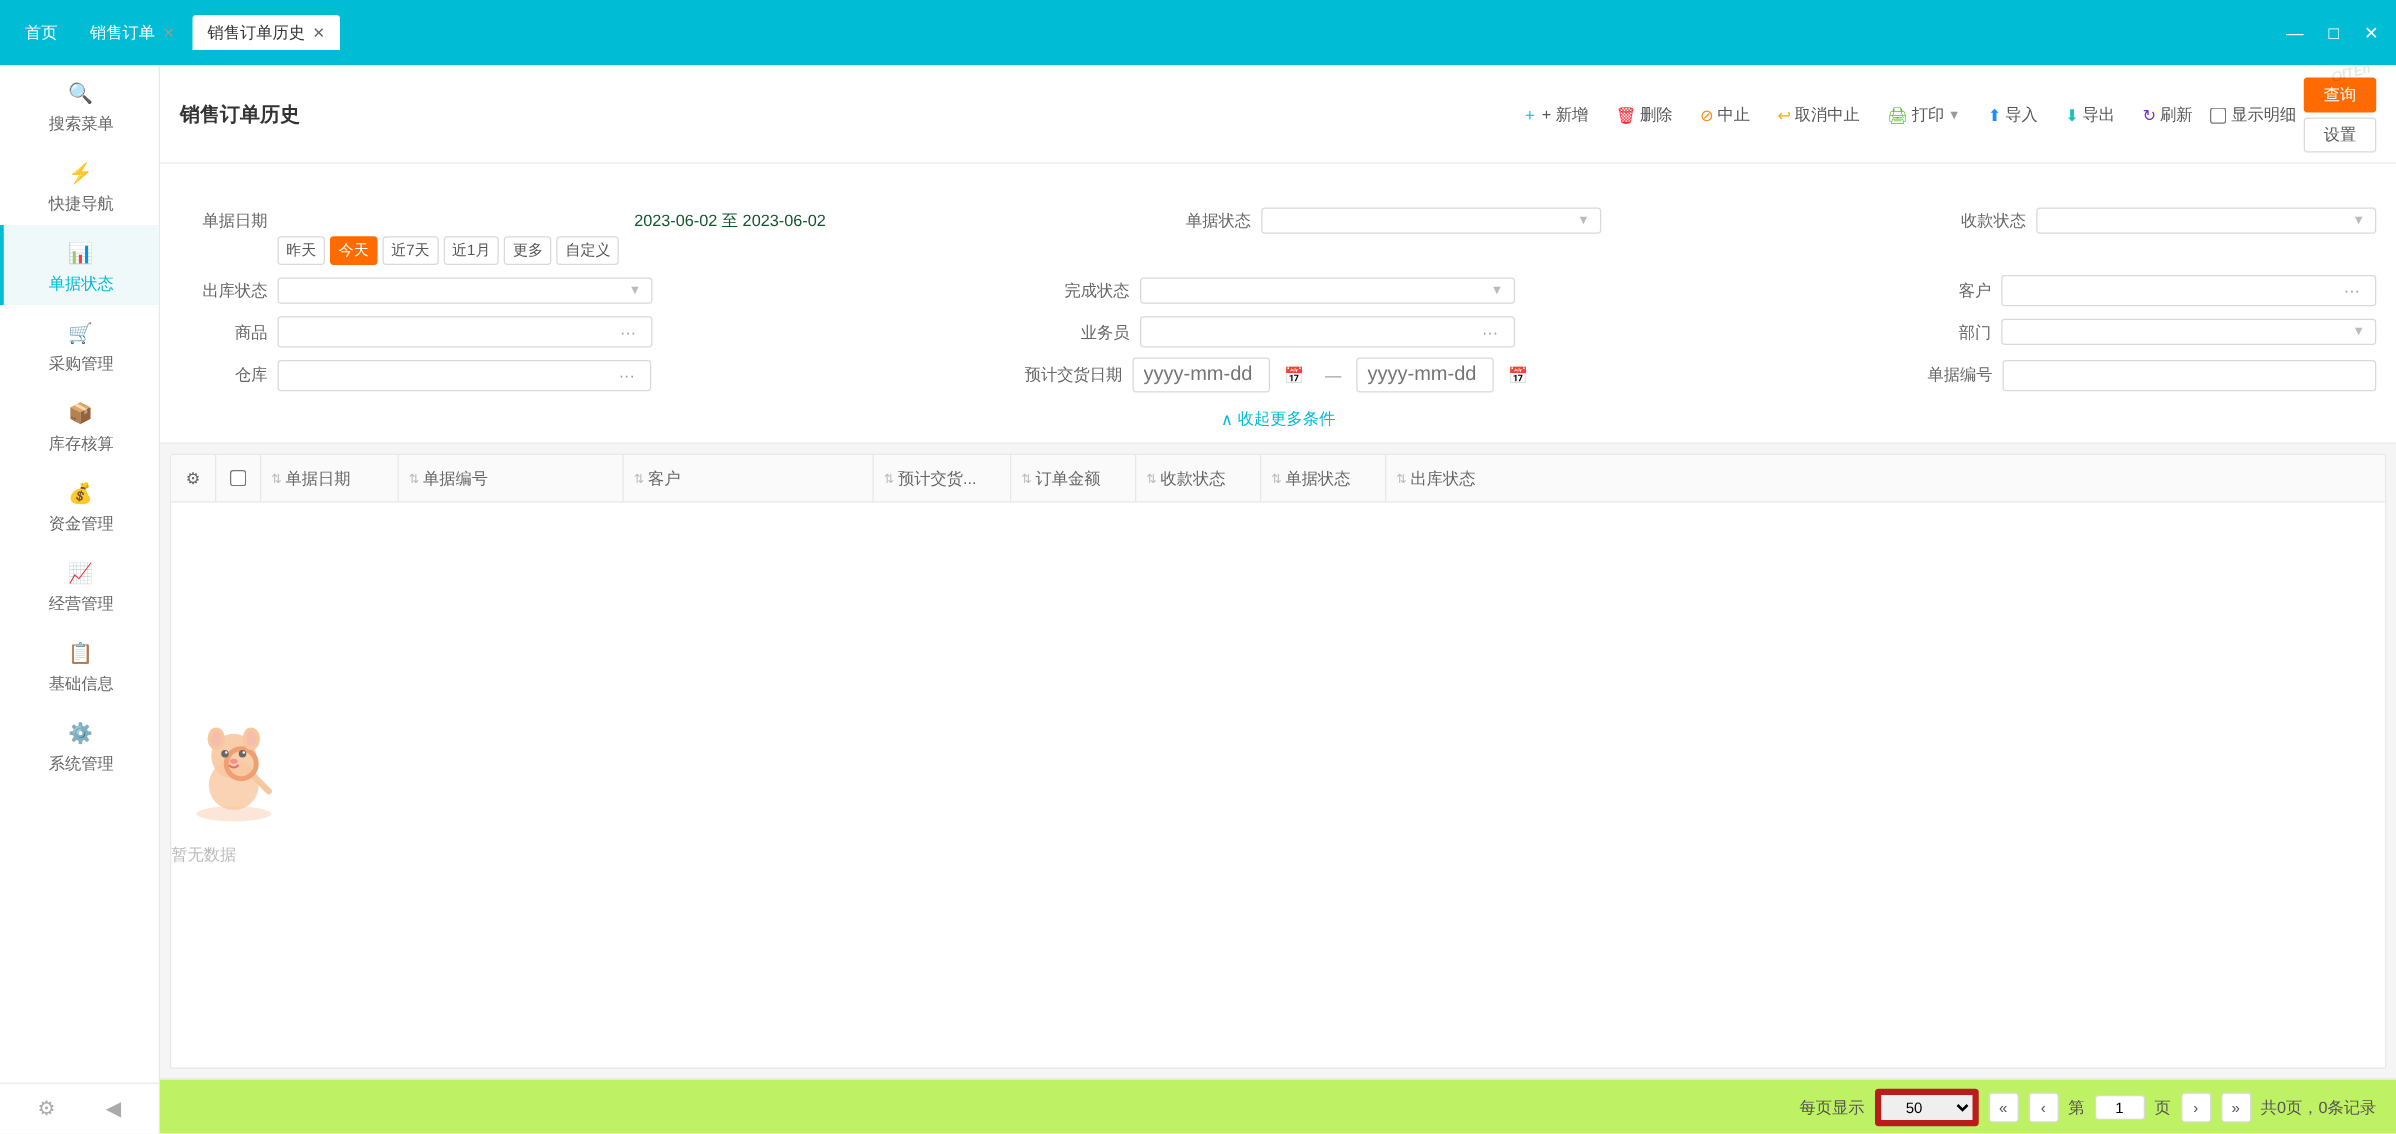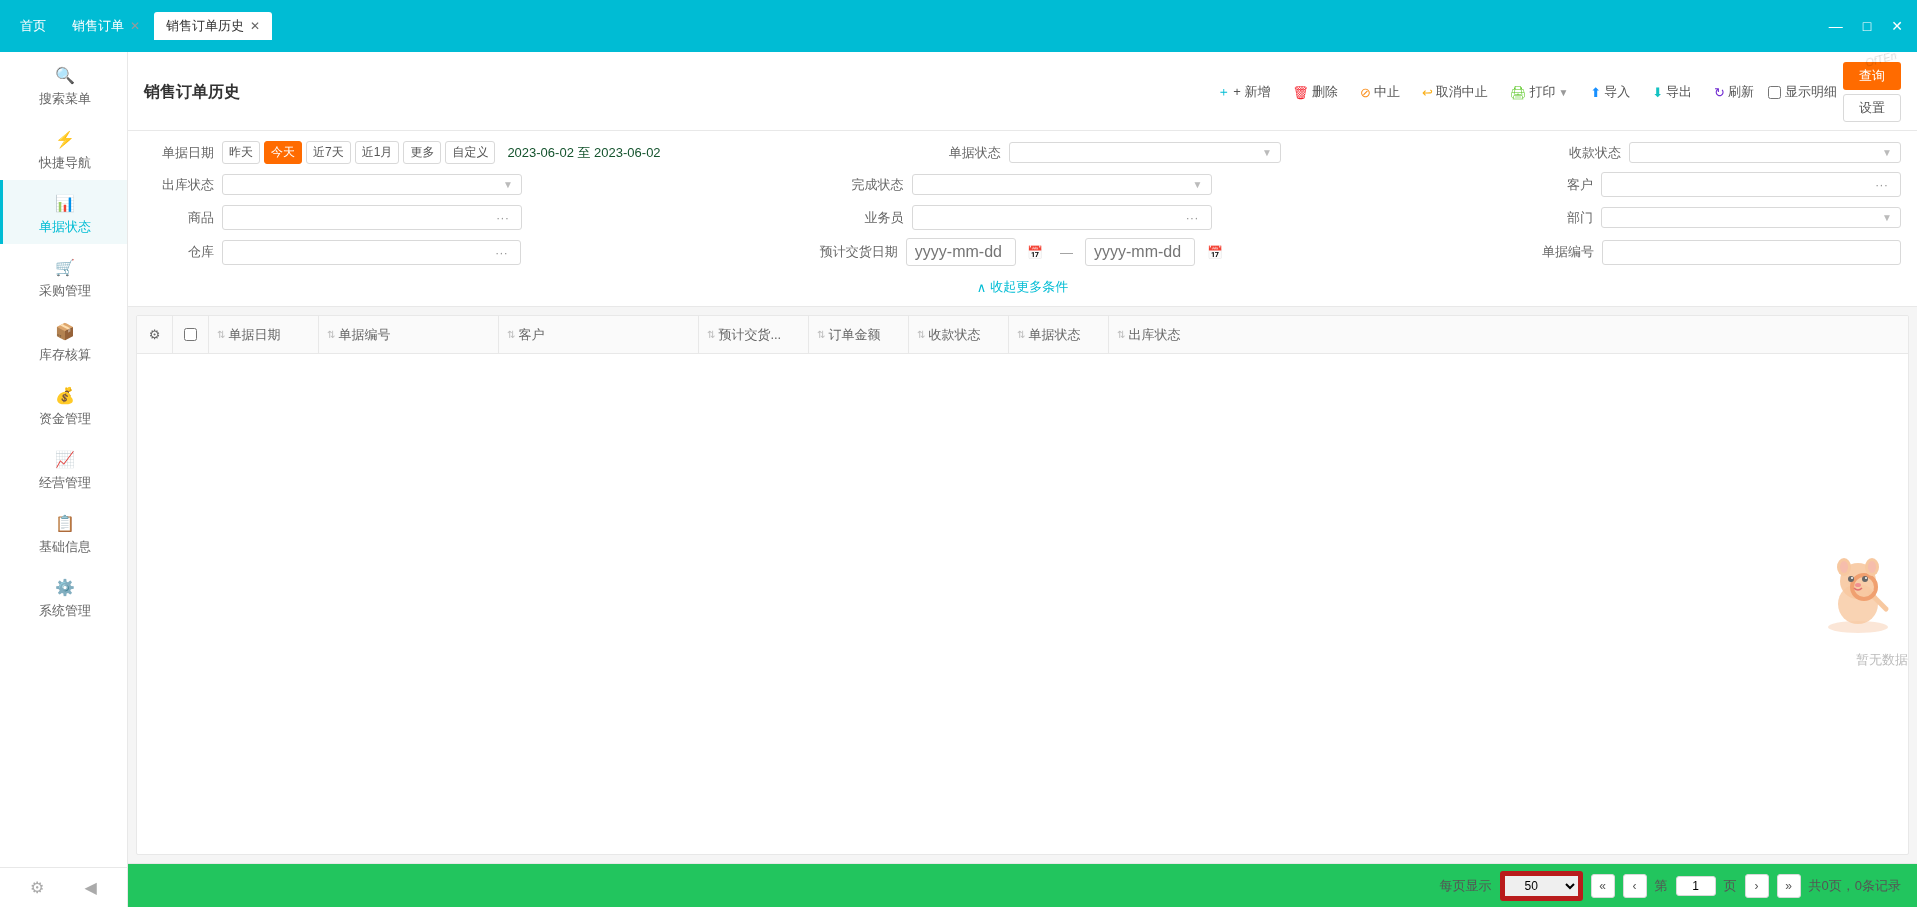--- a/index.html
+++ b/index.html
@@ -196,20 +196,21 @@
       gap: 4px;
     }
     .date-quick-btn {
       padding: 2px 6px;
       border: 1px solid #d9d9d9;
       border-radius: 3px;
       background: #fff;
       color: #555;
       cursor: pointer;
       font-size: 12px;
+      margin-top: 48px;
     }
     .date-quick-btn.active {
       background: #ff6b00;
       color: #fff;
       border-color: #ff6b00;
     }
     .date-range-text {
       font-size: 13px;
       color: #14532d;
       margin-left: 4px;
@@ -314,30 +315,30 @@
     .col-status { width: 100px; }
     .col-outbound { width: 100px; }
     .col-action { flex: 1; min-width: 60px; }
     .sort-icon { color: #bbb; font-size: 10px; }
 
     
     .empty-state {
       flex: 1;
       display: flex;
       flex-direction: column;
-      align-items: flex-end;
+      align-items: flex-start;
       justify-content: center;
       gap: 12px;
       color: #999;
     }
 
     
     .pagination-bar {
       height: 44px;
-      background: #22c55e;
+      background: #bef264;
       border-top: 1px solid #e8e8e8;
       display: flex;
       align-items: center;
       justify-content: flex-end;
       padding: 0 16px;
       gap: 8px;
       font-size: 12px;
       color: #555;
       flex-shrink: 0;
     }

